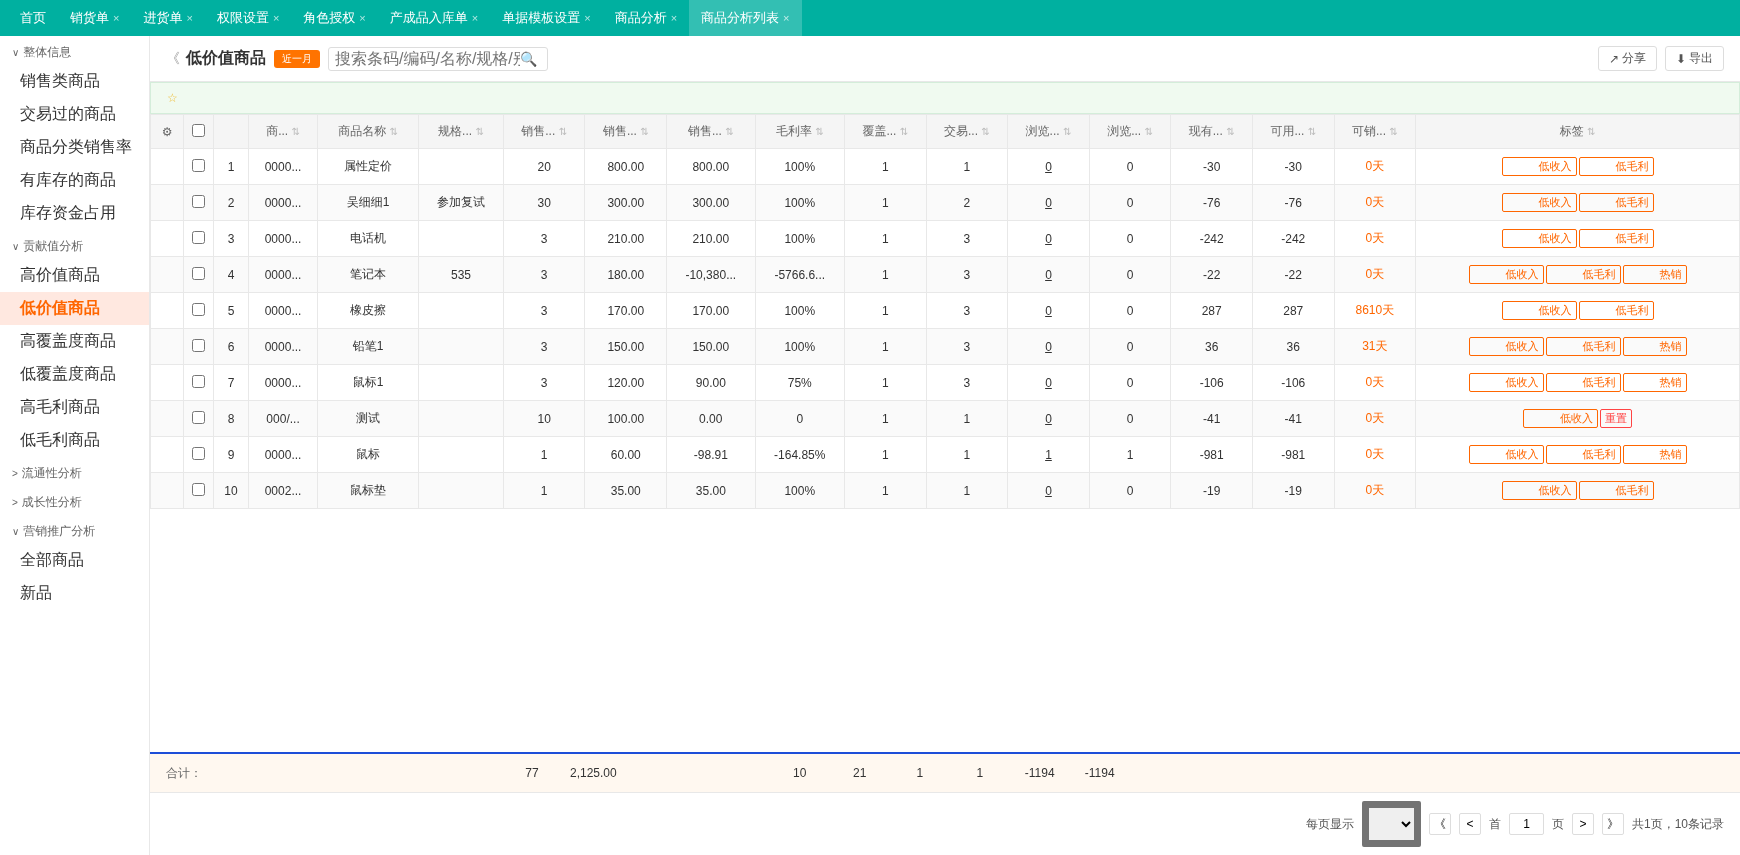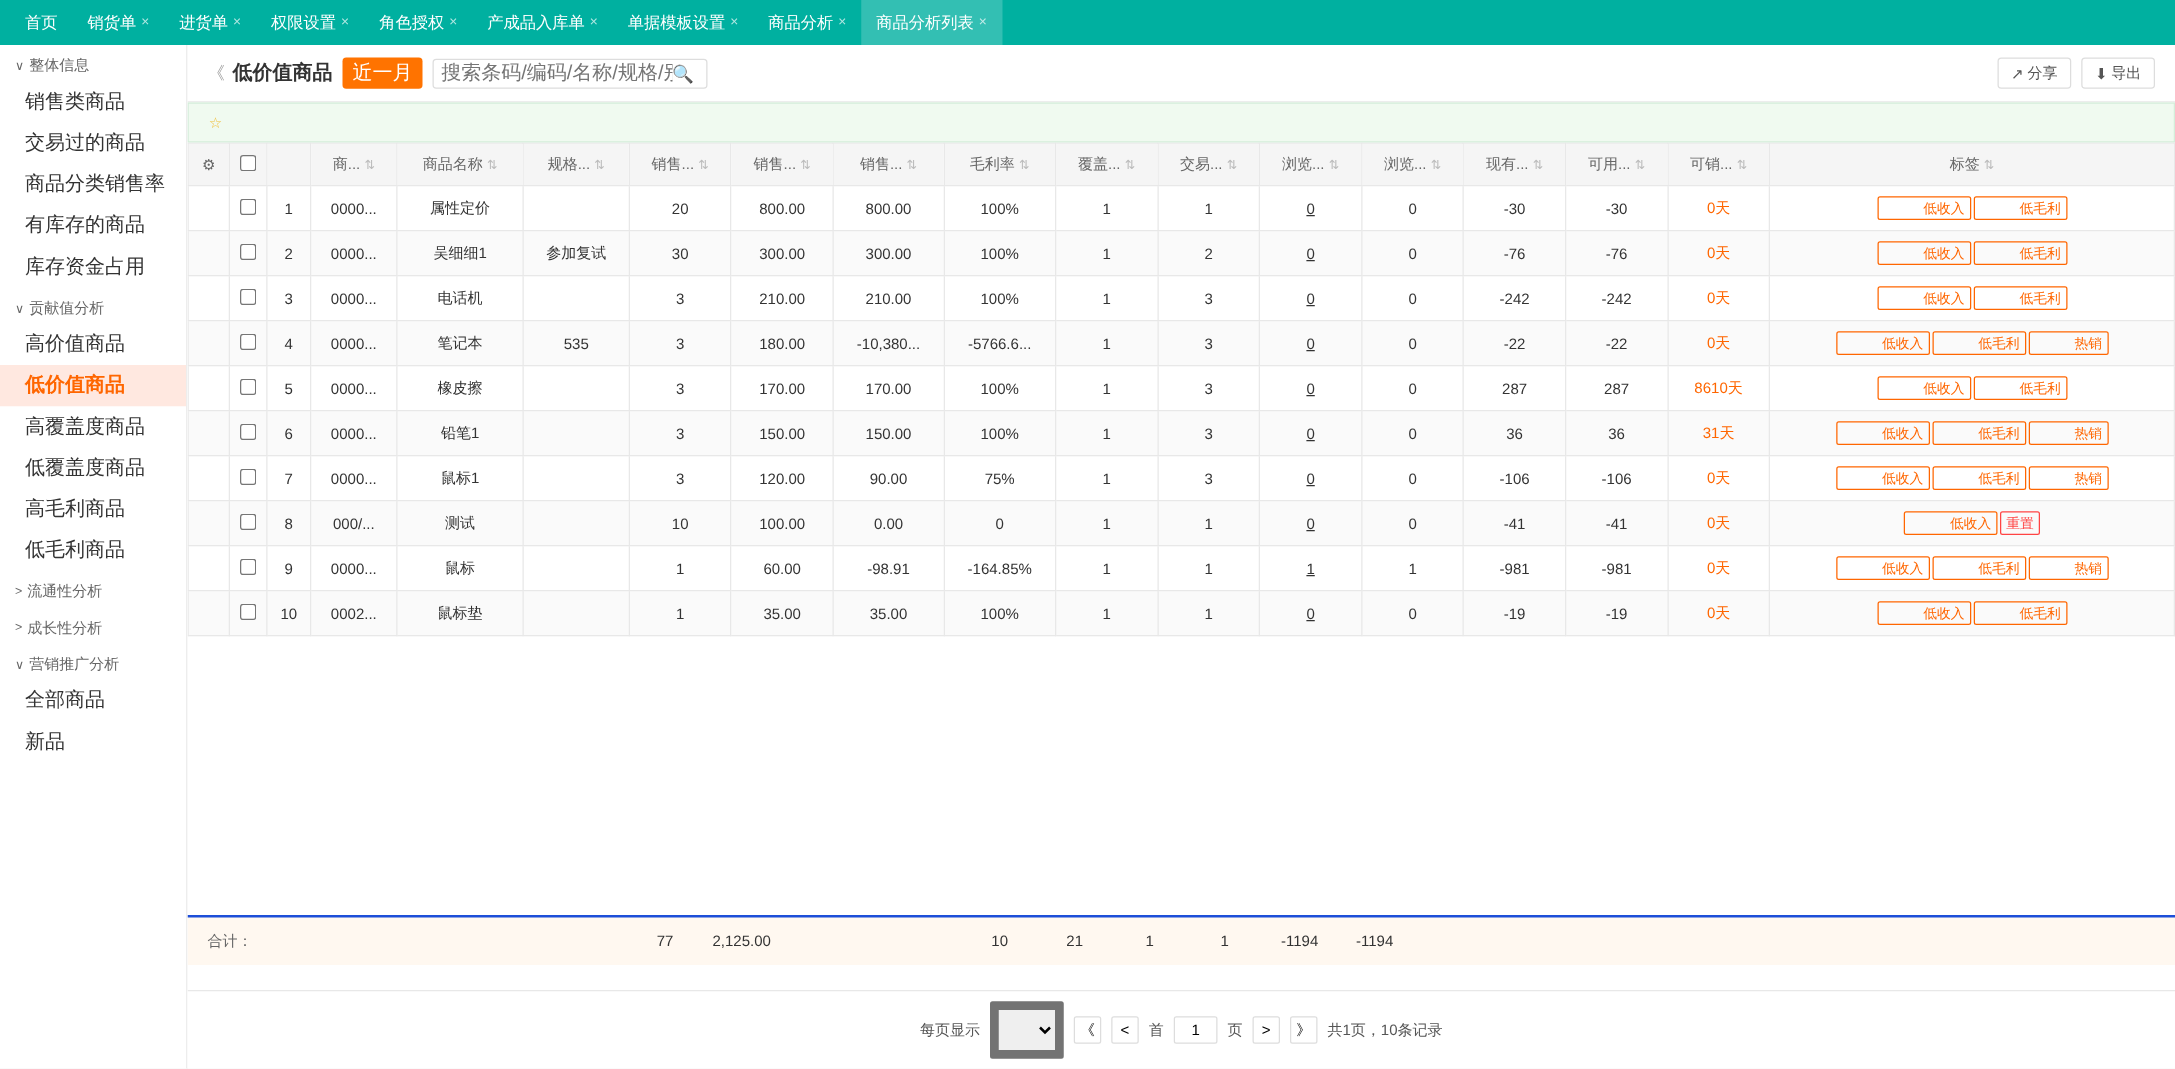--- a/index.html
+++ b/index.html
@@ -21,21 +21,21 @@
     .sidebar-group-title .arrow { margin-right: 4px; font-size: 10px; }
     .sidebar-item { padding: 6px 12px 6px 20px; cursor: pointer; color: #333; font-size: 16px; }
     .sidebar-item.active { background: #ffe8e0; color: #ff6600; font-weight: bold; }
     
     
     .content { flex: 1; display: flex; flex-direction: column; overflow: hidden; background: #fff; }
     
     
     .content-header { padding: 10px 16px; display: flex; align-items: center; border-bottom: 1px solid #e8e8e8; flex-shrink: 0; }
     .page-title { font-size: 16px; font-weight: bold; color: #333; margin-right: 8px; }
-    .filter-btn { background: #ff7300; color: #fff; border: none; border-radius: 3px; padding: 2px 8px; font-size: 16px; cursor: pointer; margin-right: 8px; }
+    .filter-btn { background: #ff7300; color: #fff; border: none; border-radius: 3px; padding: 2px 8px; font-size: 10px; cursor: pointer; margin-right: 8px; }
     .search-box { display: flex; align-items: center; border: 1px solid #ddd; border-radius: 3px; padding: 2px 6px; width: 220px; }
     .search-box input { border: none; outline: none; font-size: 16px; width: 185px; }
     .search-icon { color: #ff7300; font-size: 14px; cursor: pointer; }
     .header-actions { margin-left: auto; display: flex; gap: 8px; }
     .action-btn { background: none; border: 1px solid #ddd; border-radius: 3px; padding: 3px 10px; cursor: pointer; font-size: 12px; color: #555; display: flex; align-items: center; gap: 3px; }
     
     
     .alert { background: #f0faf0; border: 1px solid #d4edda; padding: 8px 16px; font-size: 12px; color: #666; flex-shrink: 0; display: flex; align-items: center; gap: 6px; }
     .alert-icon { color: #f0c040; }
     
@@ -56,21 +56,21 @@
     .zero-link { color: #333; text-decoration: underline; }
     .days-orange { color: #ff6600; }
     
     
     .table-footer { background: #fff8f0; border-top: 2px solid #1d4ed8; padding: 8px 16px; display: flex; align-items: center; flex-shrink: 0; font-size: 12px; }
     .footer-label { color: #666; margin-right: 20px; }
     .footer-cells { display: flex; gap: 0; flex: 1; }
     .footer-cell { padding: 4px 8px; min-width: 60px; text-align: center; }
     
     
-    .pagination { border-top: 1px solid #e8e8e8; padding: 8px 16px; display: flex; align-items: center; justify-content: center; flex-shrink: 0; gap: 8px; font-size: 12px; color: #555; background: #fff; margin-top: 20px; }
+    .pagination { border-top: 1px solid #e8e8e8; padding: 8px 16px; display: flex; align-items: center; justify-content: flex-end; flex-shrink: 0; gap: 8px; font-size: 12px; color: #555; background: #fff; }
     .pagination-btn { width: 22px; height: 22px; border: 1px solid #ddd; background: #fff; cursor: pointer; display: flex; align-items: center; justify-content: center; border-radius: 2px; font-size: 12px; }
     .page-input { width: 35px; border: 1px solid #ddd; text-align: center; height: 22px; border-radius: 2px; font-size: 12px; }
     .per-page-select { border: 7px solid #737373; height: 22px; border-radius: 2px; font-size: 12px; padding: 16px 2px; }
     
     
     ::-webkit-scrollbar { width: 6px; height: 6px; }
     ::-webkit-scrollbar-thumb { background: #ccc; border-radius: 3px; }
     
     .checkbox-col { width: 30px; }
     .num-col { width: 35px; }

